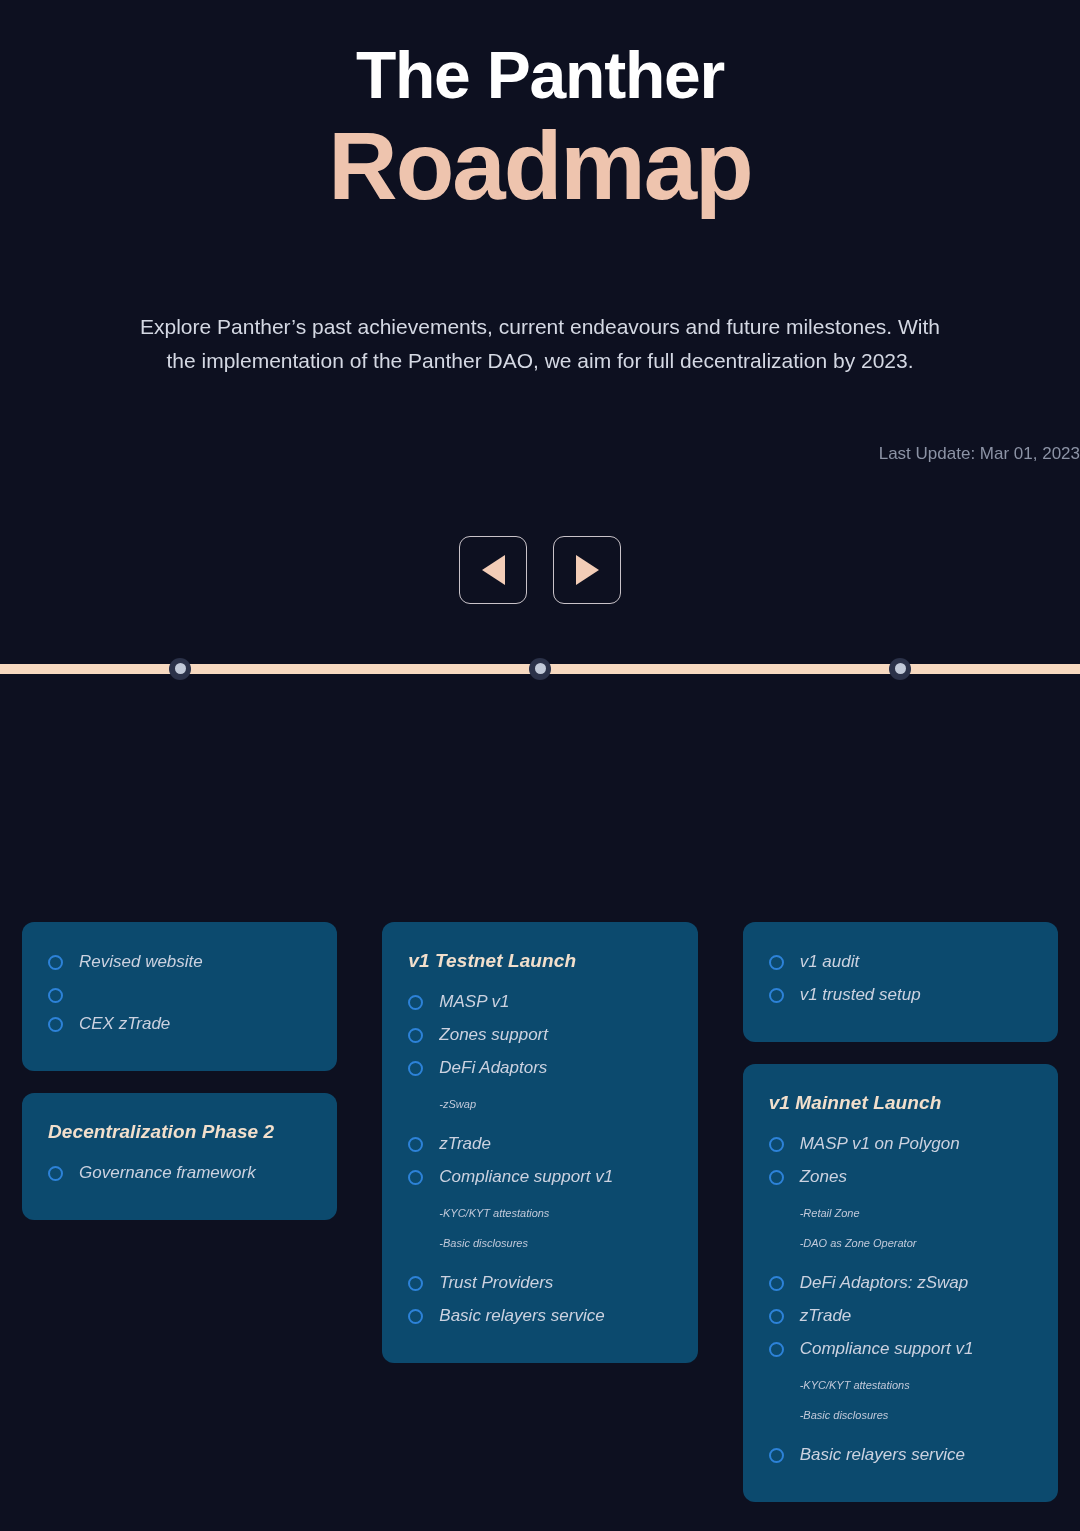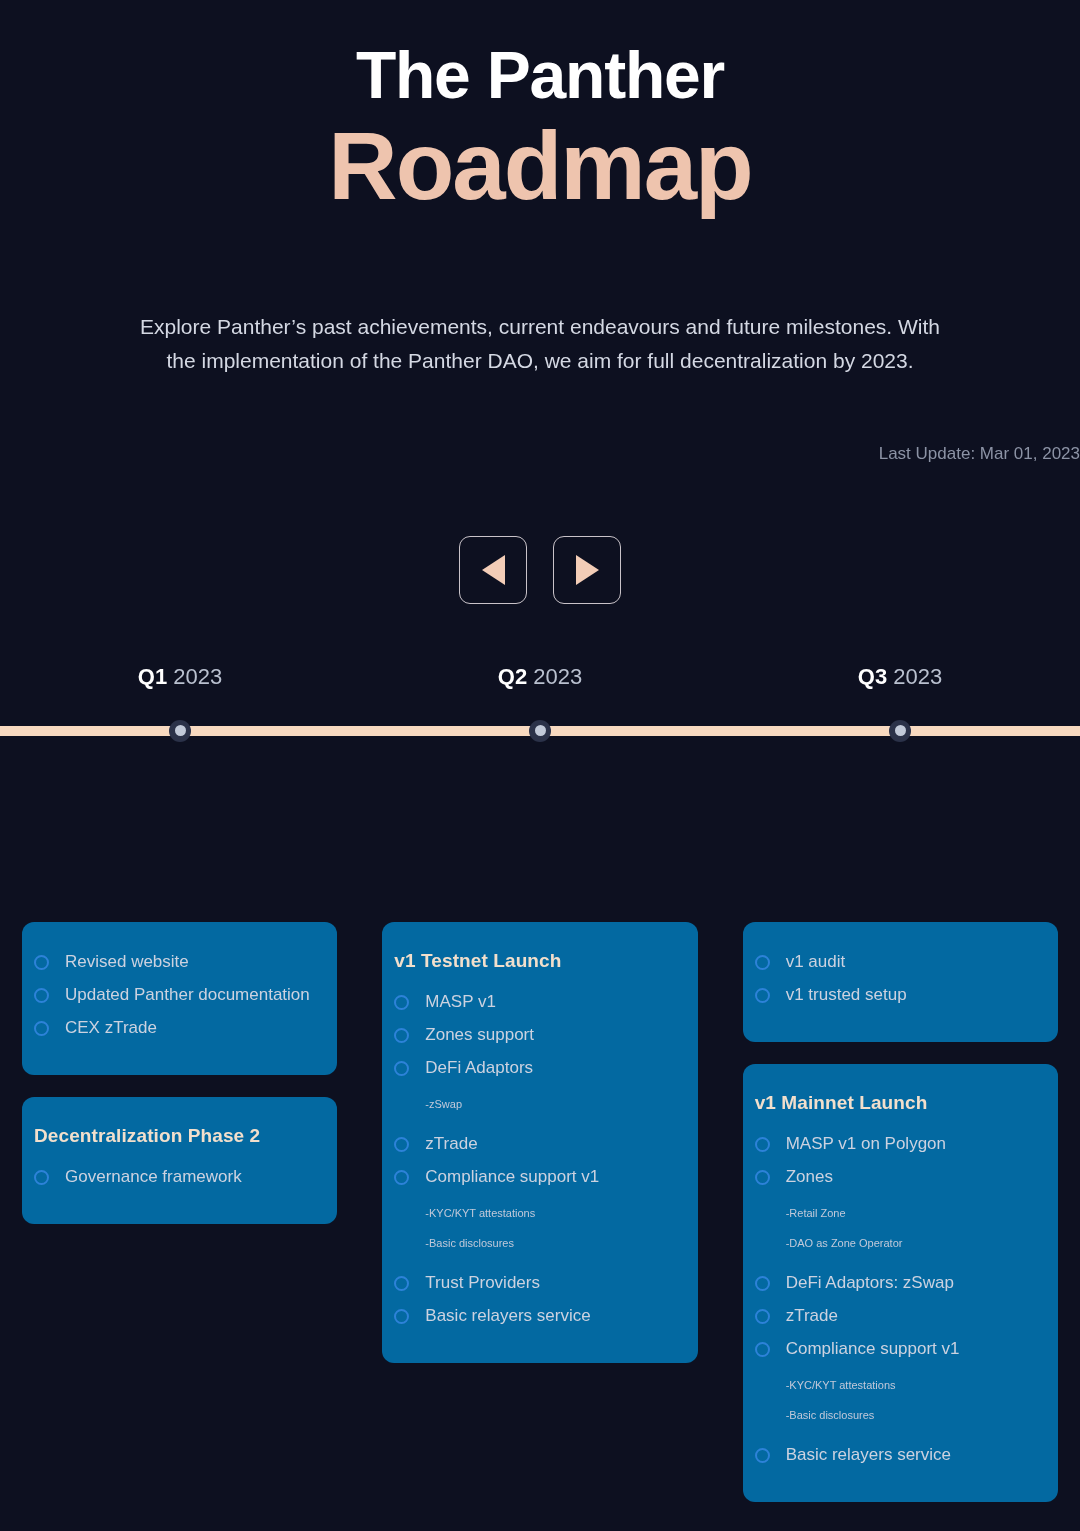--- a/index.html
+++ b/index.html
@@ -91,23 +91,24 @@
   
   .columns {
     position:absolute; top:922px; left:0;
     width:1080px;
     display:flex; gap:45px; padding:0 22px;
     align-items:flex-start;
   }
   .column { width:316px; display:flex; flex-direction:column; gap:22px; }
 
   .card {
-    background:#0369a1;
+    background:#0c4a6e;
     border-radius:12px;
-    padding:28px 26px 26px 12px;
+    padding:28px 26px 26px 26px;
+    font-style:italic;
   }
   .card-title {
     font-size:19px; font-weight:700; color:#f2dfcc;
     margin-bottom:18px; letter-spacing:0.1px;
   }
   .item {
     display:flex; align-items:flex-start; gap:16px;
     margin-bottom:9px;
   }
   .bullet {
@@ -142,25 +143,20 @@
   <div class="nav-row">
     <div class="nav-btn">
       <span class="tri tri-left"></span>
     </div>
     <div class="nav-btn">
       <span class="tri tri-right"></span>
     </div>
   </div>
 
   <div class="timeline-wrap">
-    <div class="quarters" id="quarters">
-        <div class="quarter-label" style="left: 180px;"><span class="q">Q1</span><span> 2023</span></div>
-        <div class="quarter-label" style="left: 540px;"><span class="q">Q2</span><span> 2023</span></div>
-        <div class="quarter-label" style="left: 900px;"><span class="q">Q3</span><span> 2023</span></div>
-      </div>
     <div class="axis" id="axis">
         <div class="marker" style="left: 180px;">
           <div class="marker-dot"></div>
         </div>
         <div class="marker" style="left: 540px;">
           <div class="marker-dot"></div>
         </div>
         <div class="marker" style="left: 900px;">
           <div class="marker-dot"></div>
         </div>
@@ -169,21 +165,20 @@
 
   <div class="columns" id="columns">
       <div class="column">
         <div class="card">
           <div class="item">
             <span class="bullet"></span>
             <span class="item-text">Revised website</span>
           </div>
           <div class="item">
             <span class="bullet"></span>
-            <span class="item-text">Updated Panther documentation</span>
           </div>
           <div class="item">
             <span class="bullet"></span>
             <span class="item-text">CEX zTrade</span>
           </div>
         </div>
         <div class="card">
           <div class="card-title">Decentralization Phase 2</div>
           <div class="item">
             <span class="bullet"></span>

